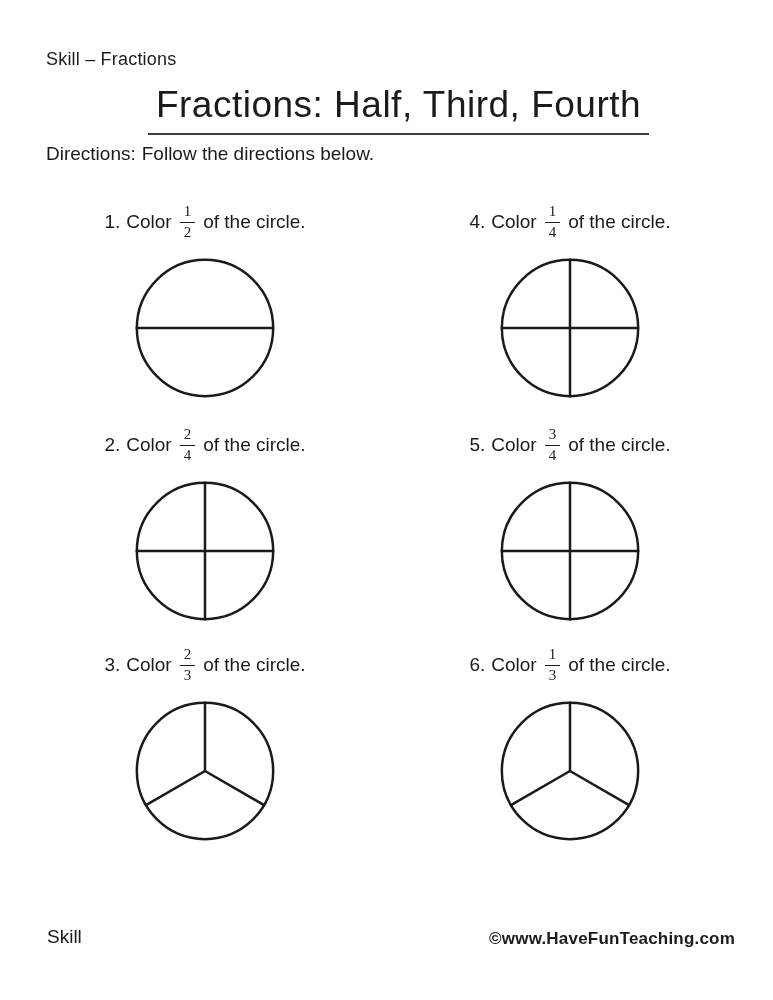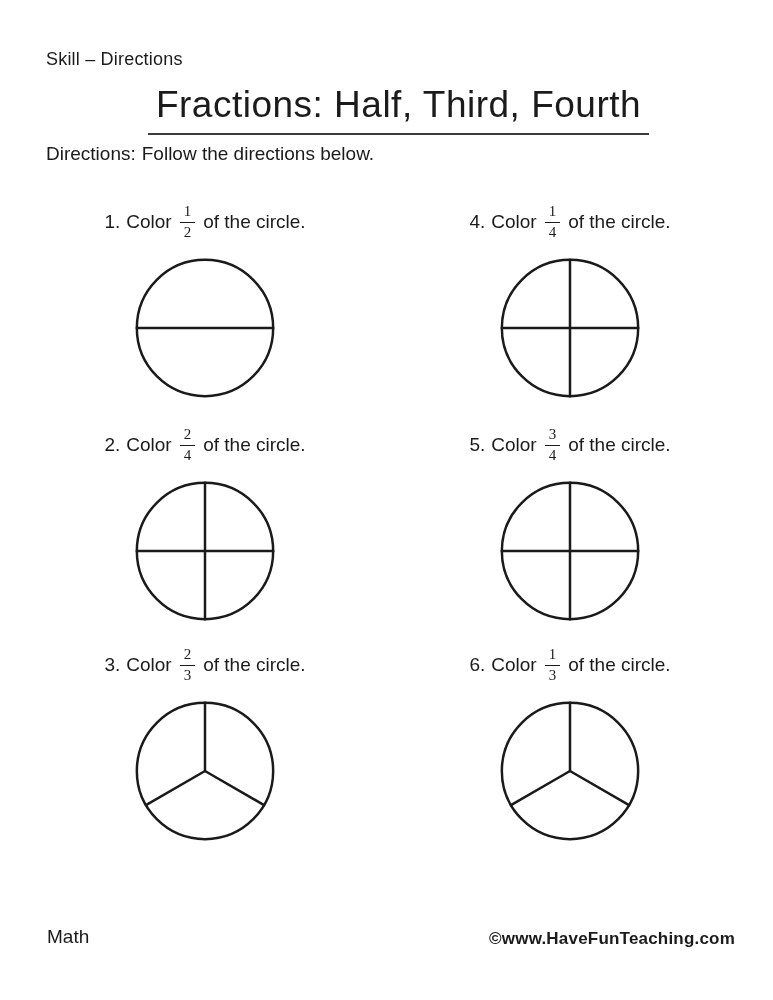--- a/index.html
+++ b/index.html
@@ -115,21 +115,21 @@
     font-size: 17px;
     font-weight: bold;
     letter-spacing: 0.2px;
   }
 </style>
 </head>
 <body>
 
 <div class="sheet">
 
-  <div class="skill">Skill – Directions</div>
+  <div class="skill">Skill – Fractions</div>
 
 
   <h1 class="title-wrap">
     <span class="title-text">Fractions: Half, Third, Fourth</span>
   </h1>
 
   <div class="directions">
     <span class="dir-label">Directions:</span><span>Follow the directions below.</span>
   </div>
 
@@ -229,16 +229,16 @@
       <span>of the circle.</span>
     </div>
     <svg class="circle-svg" viewBox="0 0 150 150">
         <circle cx="75" cy="75" r="71"></circle>
         <line x1="75" y1="75" x2="75" y2="4"></line>
         <line x1="75" y1="75" x2="13.5" y2="110.5"></line>
         <line x1="75" y1="75" x2="136.5" y2="110.5"></line>
       </svg>
   </div>
 
-  <div class="footer-left">Math</div>
+  <div class="footer-left">Skill</div>
   <div class="footer-right">©www.HaveFunTeaching.com</div>
 
 </div>
 
 </body></html>

